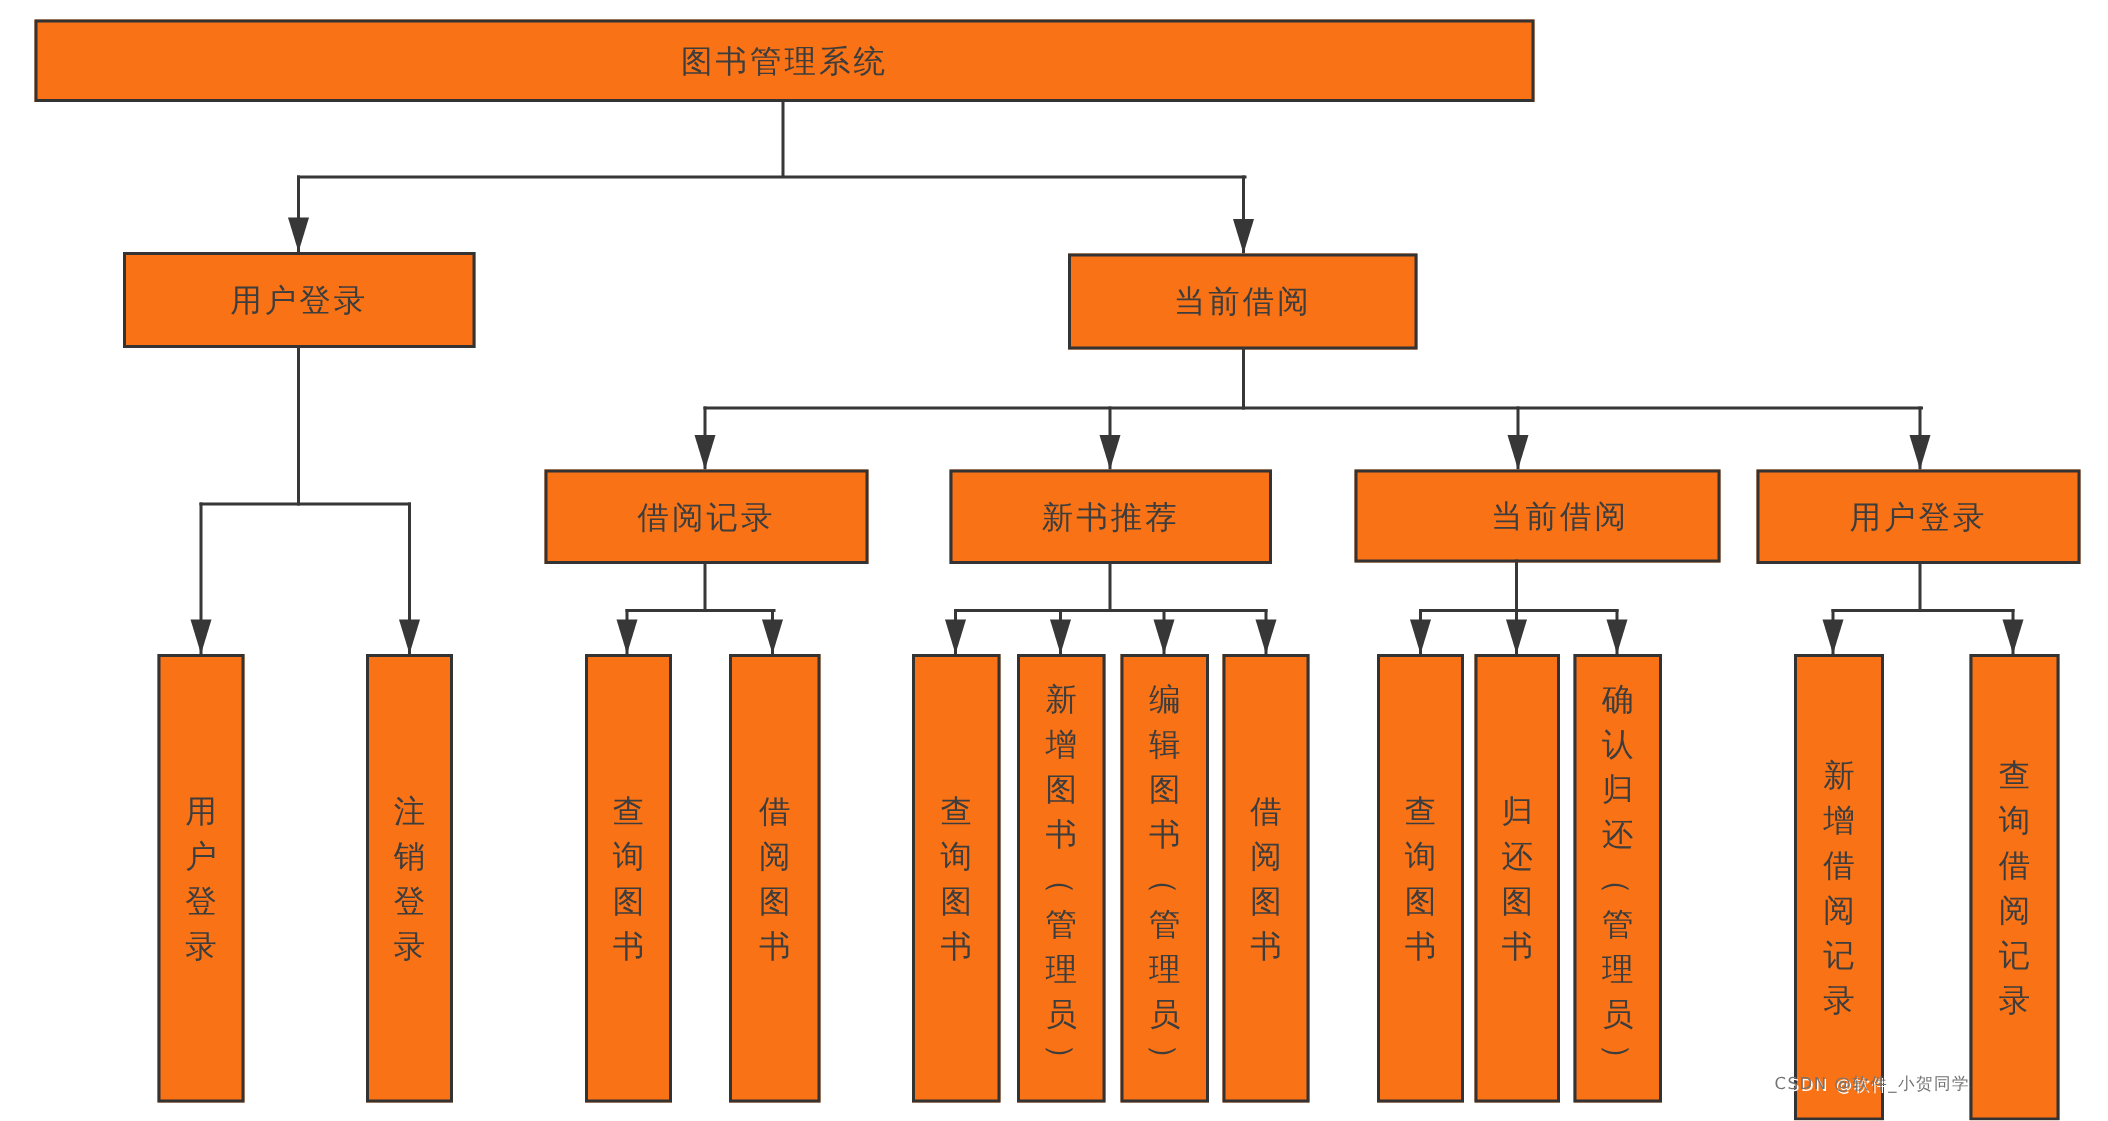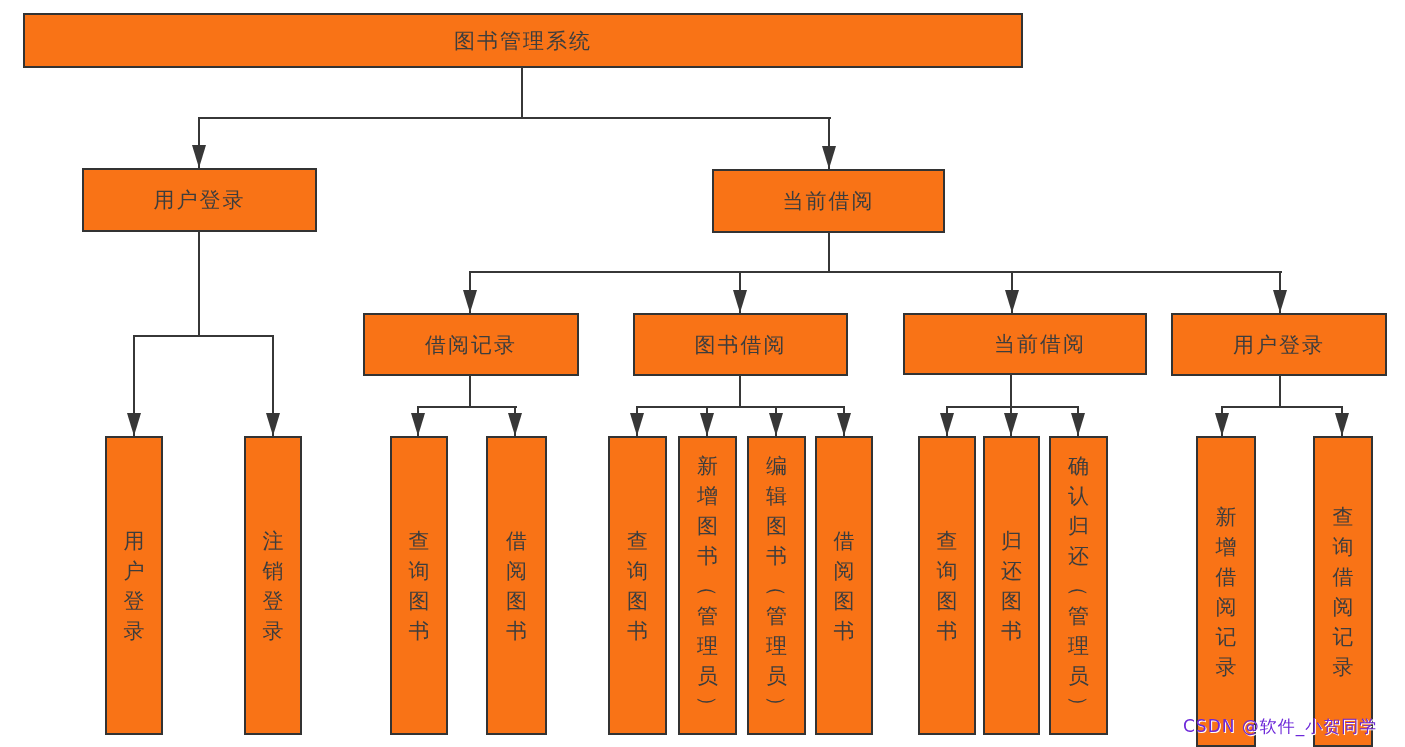--- a/index.html
+++ b/index.html
@@ -28,22 +28,22 @@
   .vline { width:2px; }
   .hline { height:2px; }
   .arrow {
     position:absolute; width:0; height:0;
     border-left:7px solid transparent;
     border-right:7px solid transparent;
     border-top:23px solid #373737;
   }
   .watermark {
     position:absolute; left:1183px; top:715px;
-    font-size:17px; letter-spacing:1px;
-    color:#6d28d9; text-shadow:1px 1px 0 #ffffff;
+    font-size:11px; letter-spacing:1px;
+    color:#737373; text-shadow:1px 1px 0 #ffffff;
     z-index:5;
   }
 </style>
 </head>
 <body>
 
 <div id="stage">
 
   <div class="box" style="left:23px; top:13px; width:1000px; height:55px;">图书管理系统</div>
 
@@ -69,21 +69,21 @@
   <div class="vline" style="left:469px; top:271px; height:42px;"></div>
   <div class="vline" style="left:739px; top:271px; height:42px;"></div>
   <div class="vline" style="left:1011px; top:271px; height:42px;"></div>
   <div class="vline" style="left:1279px; top:271px; height:42px;"></div>
   <div class="arrow" style="left:463px; top:290px;"></div>
   <div class="arrow" style="left:733px; top:290px;"></div>
   <div class="arrow" style="left:1005px; top:290px;"></div>
   <div class="arrow" style="left:1273px; top:290px;"></div>
 
   <div class="box" style="left:363px; top:313px; width:216px; height:63px;">借阅记录</div>
-  <div class="box" style="left:633px; top:313px; width:215px; height:63px;">图书借阅</div>
+  <div class="box" style="left:633px; top:313px; width:215px; height:63px;">新书推荐</div>
   <div class="box" style="left:903px; top:313px; width:244px; height:62px;padding-left:30px;">当前借阅</div>
   <div class="box" style="left:1171px; top:313px; width:216px; height:63px;">用户登录</div>
 
   <div class="vline" style="left:469px; top:375px; height:32px;"></div>
   <div class="hline" style="left:417px; top:406px; width:100px;"></div>
   <div class="vline" style="left:417px; top:406px; height:30px;"></div>
   <div class="vline" style="left:514px; top:406px; height:30px;"></div>
   <div class="arrow" style="left:411px; top:413px;"></div>
   <div class="arrow" style="left:508px; top:413px;"></div>
 

